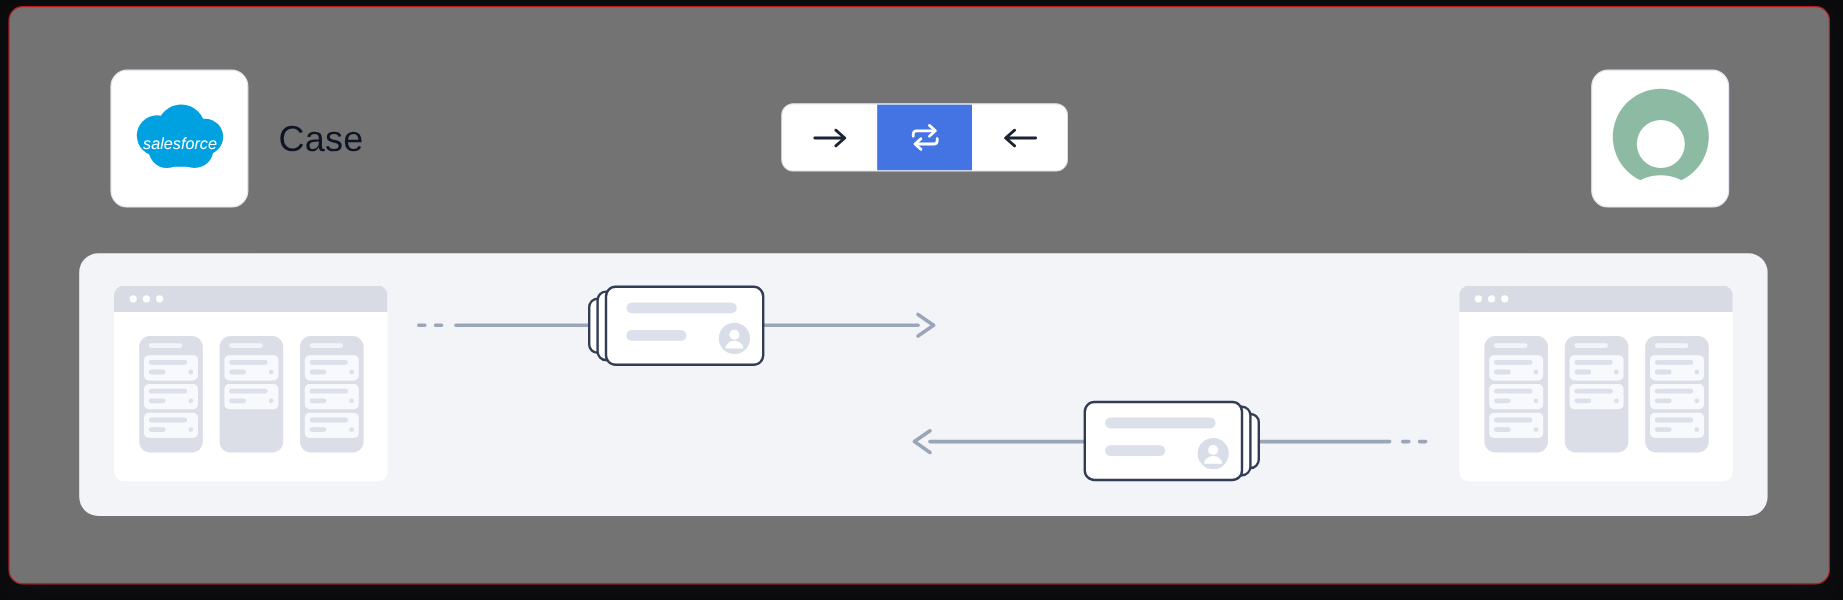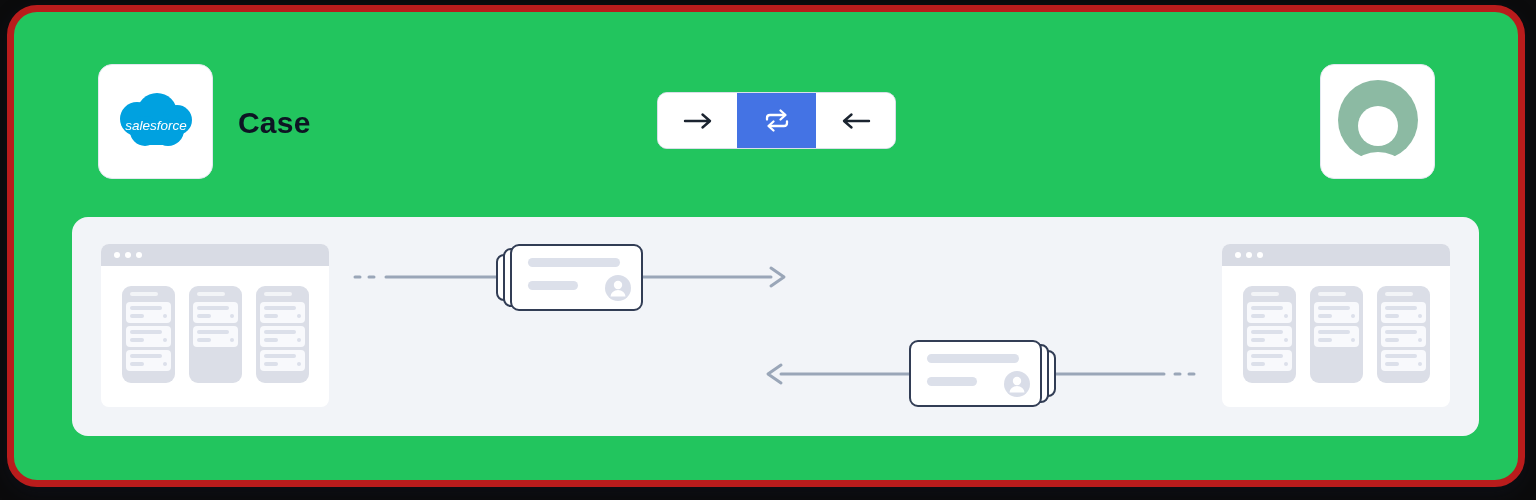--- a/index.html
+++ b/index.html
@@ -1,22 +1,22 @@
 <!DOCTYPE html>
 <html style="--accent_blue: #4473E4; --salesforce_blue: #00A1E0; --servicenow_green: #8CBAA3; --flow_line: #9AA6B8; --card_border: #323D55; --panel_bg: #F2F4F8; --mockup_gray: #D8DBE4; --bar_gray: #DCE0EA; --text_dark: #0D1423; --box_border: #E3E8F0;"><head>
 <meta charset="utf-8">
 <style>
   html,body{margin:0;padding:0;width:1536px;height:500px;background:#0b0b0c;font-family:"Liberation Sans",sans-serif;}
-  .app-card{position:absolute;top:5px;left:7px;right:11px;bottom:13px;background:#22c55e;border:7px solid #b91c1c;border-radius:30px;box-shadow:0 6px 18px rgba(16,24,40,.35);overflow:hidden;}
+  .app-card{position:absolute;top:5px;left:7px;right:11px;bottom:13px;background:#737373;border:1px solid #b91c1c;border-radius:12px;box-shadow:0 6px 18px rgba(16,24,40,.35);overflow:hidden;}
 
   
   .connector-box{position:absolute;top:52px;width:113px;height:113px;background:#fff;border:1.5px solid var(--box_border,#E3E8F0);border-radius:14px;display:flex;align-items:center;justify-content:center;}
   .connector-box.left{left:84px;}
   .connector-box.right{right:83px;}
-  .entity-label{position:absolute;top:94px;font-size:30px;font-weight:bold;color:var(--text_dark,#0D1423);letter-spacing:.2px;}
+  .entity-label{position:absolute;top:94px;font-size:30px;font-weight:normal;color:var(--text_dark,#0D1423);letter-spacing:.2px;}
   .entity-label.src{left:224px;}
   .entity-label.tgt{right:222px;}
 
   
   .direction-toggle{position:absolute;left:643px;top:80px;width:237px;height:55px;background:#fff;border:1.5px solid #D9DEE8;border-radius:10px;display:flex;overflow:hidden;}
   .segment{flex:1;display:flex;align-items:center;justify-content:center;color:#1B2430;cursor:pointer;background:#fff;}
   .segment.selected{background:var(--accent_blue,#4473E4);color:#fff;}
   .segment svg{display:block;}
 
   

